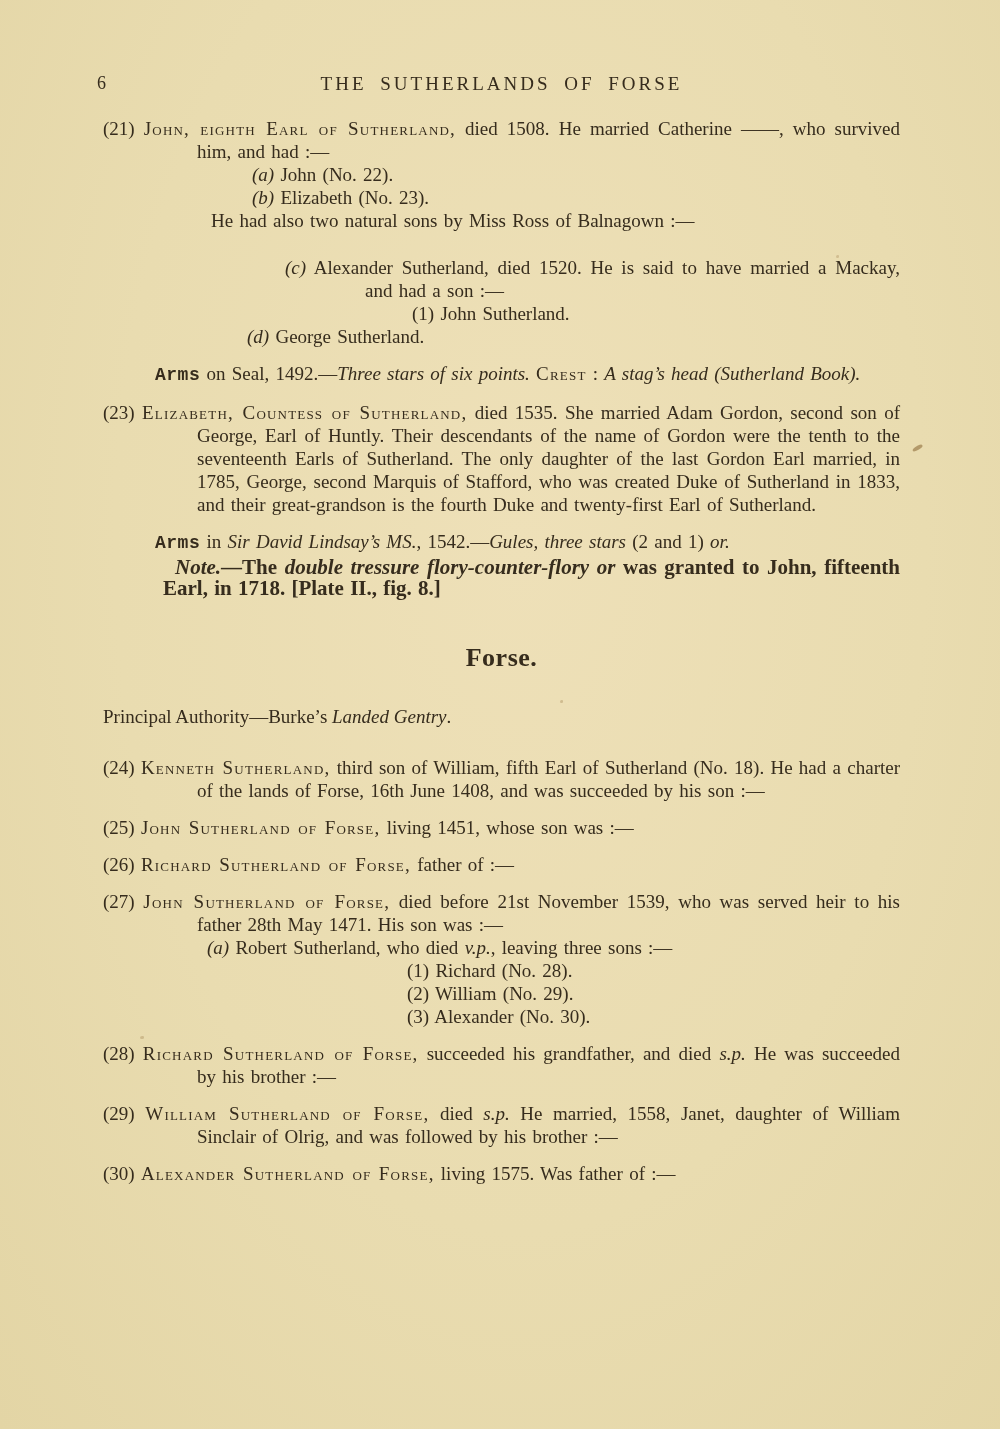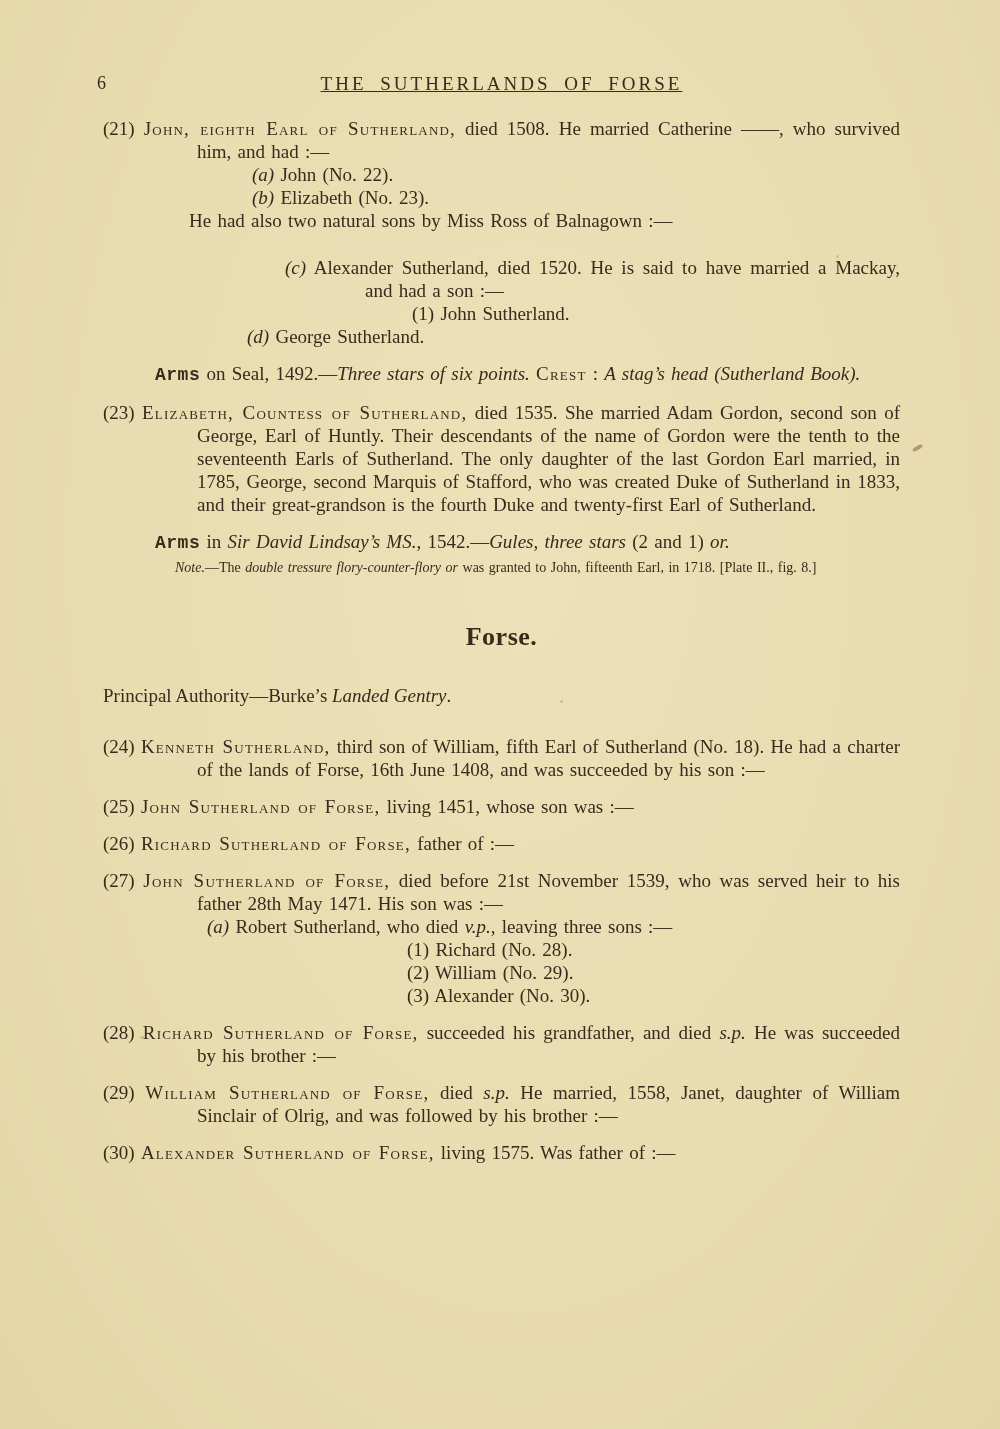--- a/index.html
+++ b/index.html
@@ -11,40 +11,40 @@
     font-family:"Liberation Serif","DejaVu Serif",serif;
     overflow:hidden;
   }
   .content{
     position:absolute;left:103px;top:72px;width:797px;
     font-size:19px;line-height:23px;
   }
   
   .pagehead{position:relative;margin-bottom:22px;height:23px;}
   .pagenum{position:absolute;left:-6px;top:0;font-size:18px;letter-spacing:1px;}
-  .ptitle{text-align:center;font-size:19px;letter-spacing:3px;word-spacing:6px;text-decoration:underline;}
+  .ptitle{text-align:center;font-size:19px;letter-spacing:3px;word-spacing:6px;}
   
   .entry{margin:0 0 14px 0;}
   .epar{margin:0;padding-left:94px;text-indent:-94px;text-align:justify;word-spacing:1.5px;}
   .sub{margin:0;word-spacing:1.5px;}
   .ind-a{margin-left:149px;}
-  .ind-had{margin-left:86px;font-family:Liberation Serif, serif;}
+  .ind-had{margin-left:108px;font-family:Liberation Serif, serif;}
   .ind-d{margin-left:144px;}
   .c-par{margin-left:182px;padding-left:80px;text-indent:-80px;text-align:justify;margin-top:24px;}
   .ind-c1{margin-left:309px;}
   .ind-a27{margin-left:104px;}
   .ind-n27{margin-left:304px;}
   
   .arms{margin:1px 0 14px 0;padding-left:53px;text-indent:-53px;margin-left:30px;
         text-align:justify;word-spacing:1.5px;}
   .blackletter{font-family:Liberation Mono, monospace;font-weight:700;font-size:18px;letter-spacing:0.5px;margin-left:22px;}
   .sc{font-variant:small-caps;letter-spacing:1.2px;}
   .it{font-style:italic;}
-  .note{margin:2px 0 0 60px;width:737px;font-size:14px;line-height:21px;
-        text-indent:12px;text-align:justify;word-spacing:1px;}
+  .note{margin:2px 0 0 60px;width:737px;font-size:21px;line-height:21px;
+        text-indent:12px;text-align:justify;word-spacing:1px;font-weight:bold;}
   
   .forse{text-align:center;font-weight:bold;font-size:26px;line-height:34px;
          margin:42px 0 30px 0;letter-spacing:0.5px;}
   .auth{text-align:left;margin:0 0 28px 0;}
   
   .fleck{position:absolute;background:#b39a6a;border-radius:60% 40% 50% 50%;}
   .f1{left:912px;top:446px;width:11px;height:4px;transform:rotate(-28deg);}
   .f2{left:560px;top:700px;width:3px;height:3px;opacity:.5;}
   .f3{left:836px;top:255px;width:3px;height:3px;opacity:.45;}
   .f4{left:140px;top:1036px;width:4px;height:3px;opacity:.5;}

